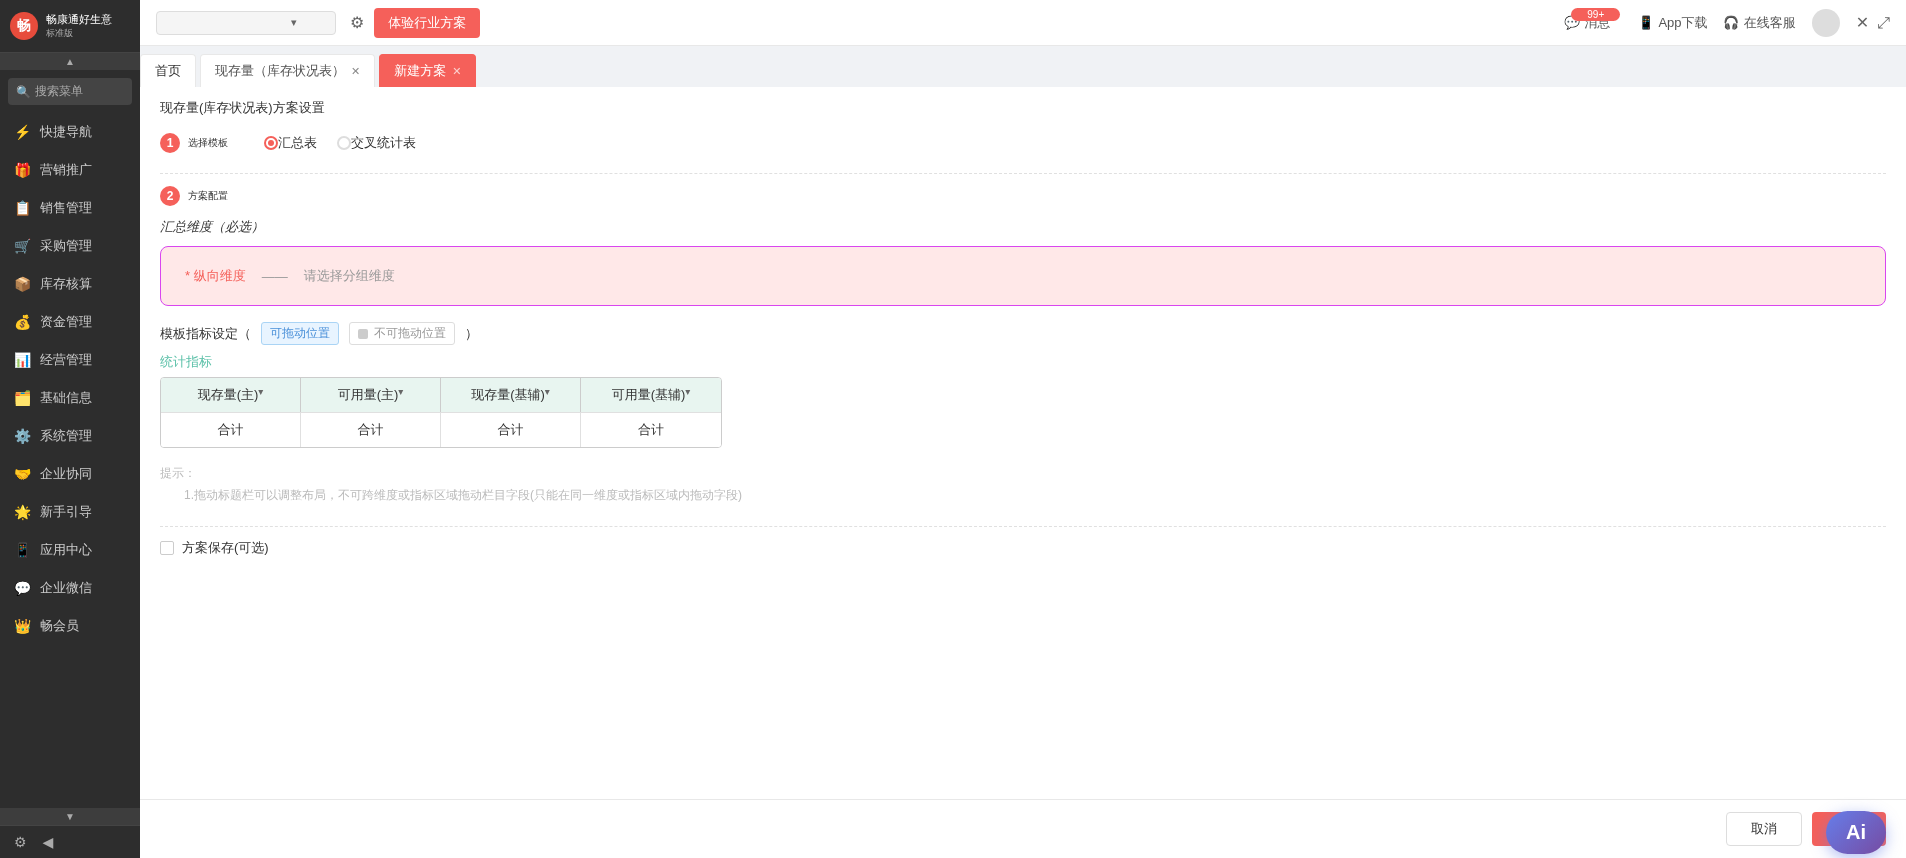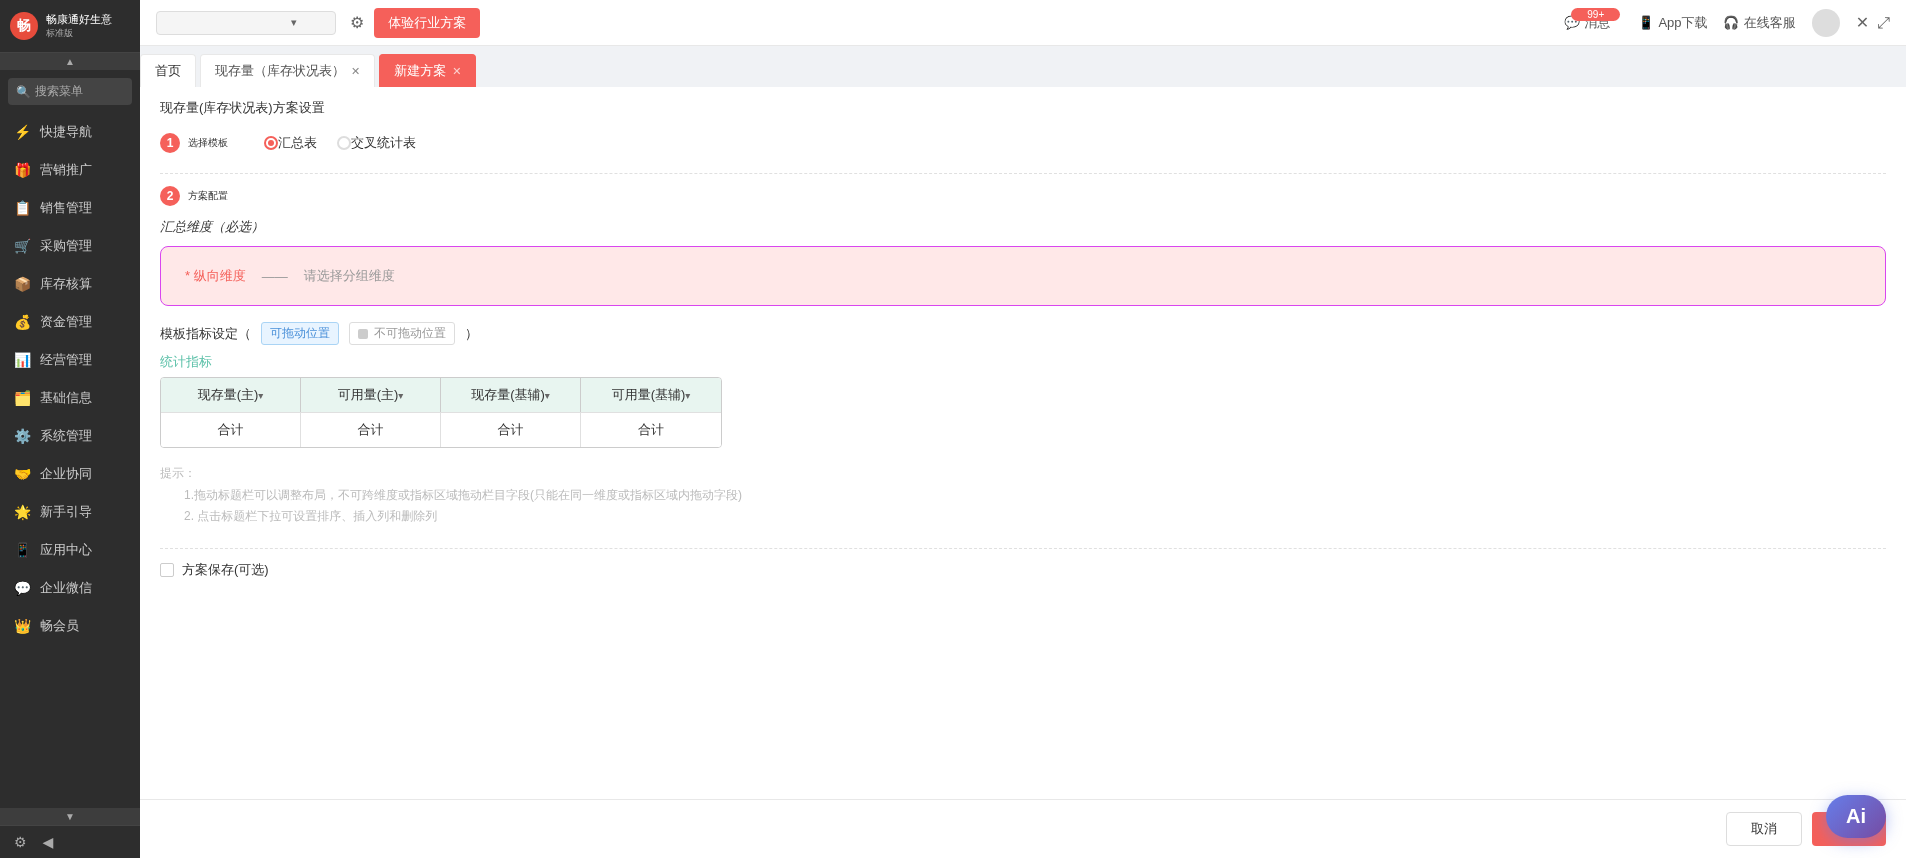--- a/index.html
+++ b/index.html
@@ -279,21 +279,21 @@
       background: #e8f5f0;
     }
     .stats-cell {
       padding: 8px 16px;
       border-right: 1px solid #ccc;
       min-width: 140px;
       text-align: center;
       font-size: 13px;
     }
     .stats-cell:last-child { border-right: none; }
-    .stats-cell.header { color: #333; display: flex; align-items: center; justify-content: center; gap: 0; }
+    .stats-cell.header { color: #333; display: flex; justify-content: center; gap: 0; }
     .stats-data-row { display: flex; background: #fff; border-top: 1px solid #e0e0e0; }
     .stats-data-cell { padding: 8px 16px; border-right: 1px solid #e0e0e0; min-width: 140px; text-align: center; font-size: 13px; color: #333; }
     .stats-data-cell:last-child { border-right: none; }
 
     .dropdown-arrow { font-size: 10px; color: #666; }
 
     .hint-box {
       margin-top: 12px;
       color: #bbb;
       font-size: 12px;
@@ -344,21 +344,21 @@
     
     .window-controls {
       display: flex; align-items: center; gap: 8px;
       margin-left: auto;
     }
     .wc-btn { cursor: pointer; color: #666; font-size: 16px; }
 
     
     .ai-bubble {
       position: fixed;
-      bottom: 20px; right: 20px;
+      bottom: 4px; right: 20px;
       background: linear-gradient(135deg, #667eea, #764ba2);
       color: #fff;
       border-radius: 50px;
       padding: 10px 20px;
       font-size: 20px;
       font-weight: bold;
       cursor: pointer;
       box-shadow: 0 4px 15px rgba(102,126,234,0.5);
     }
   </style>
@@ -568,21 +568,20 @@
             <div class="stats-data-cell">合计</div>
             <div class="stats-data-cell">合计</div>
             <div class="stats-data-cell">合计</div>
           </div>
         </div>
       </div>
 
       <div class="hint-box">
         <div>提示：</div>
         <div style="margin-left:24px;">1.拖动标题栏可以调整布局，不可跨维度或指标区域拖动栏目字段(只能在同一维度或指标区域内拖动字段)</div>
-        <div style="margin-left:24px;">2. 点击标题栏下拉可设置排序、插入列和删除列</div>
       </div>
     </div>
 
     <hr class="divider">
 
     <div class="save-option">
       <div class="checkbox"></div>
       <span>方案保存(可选)</span>
     </div>
   </div>

